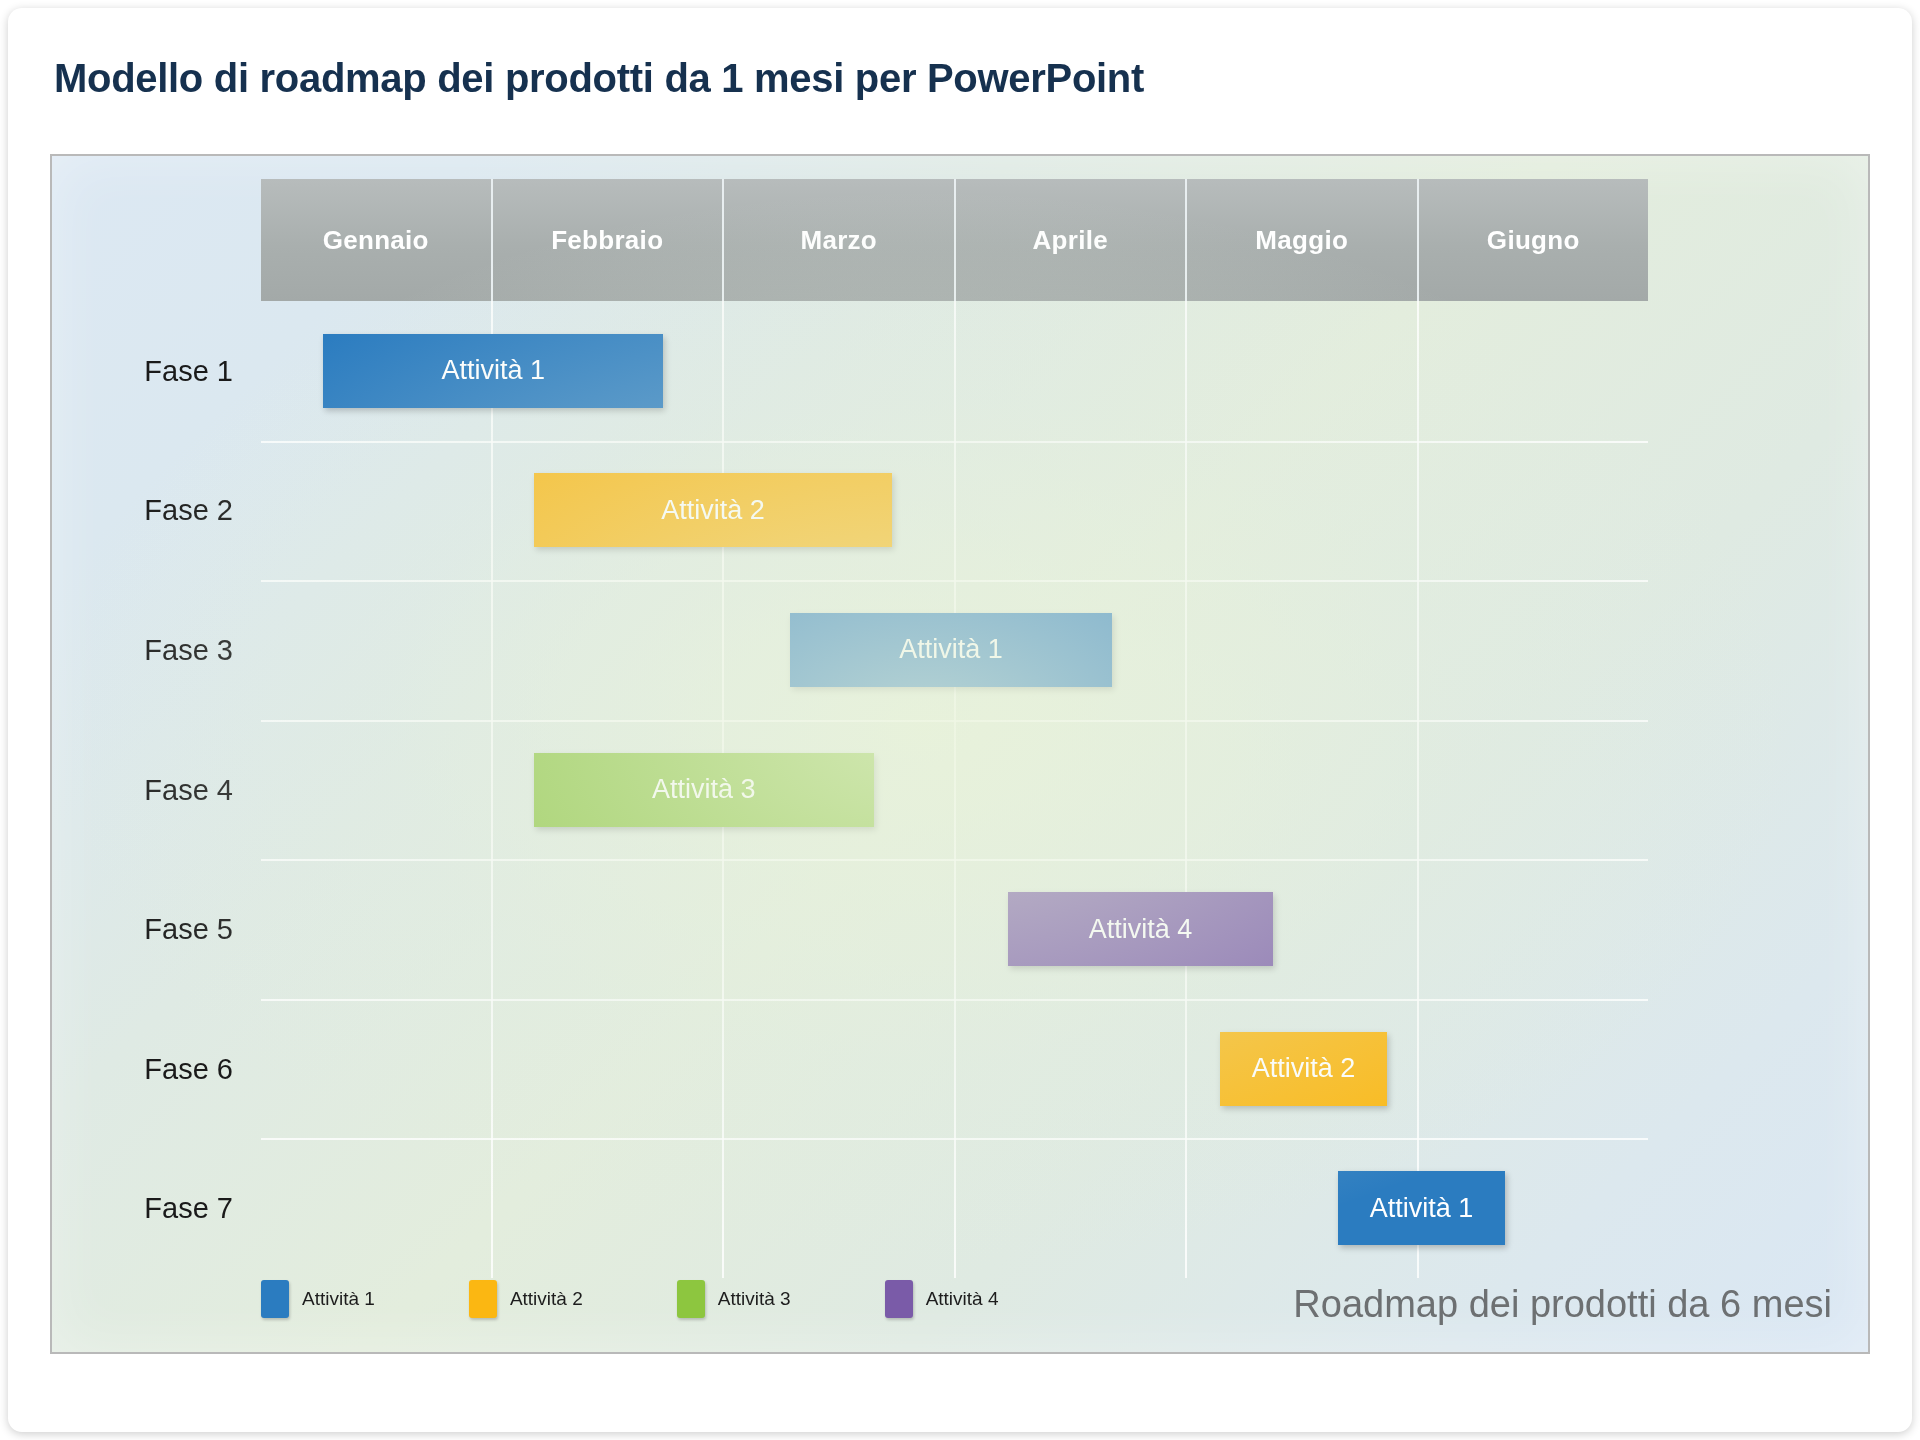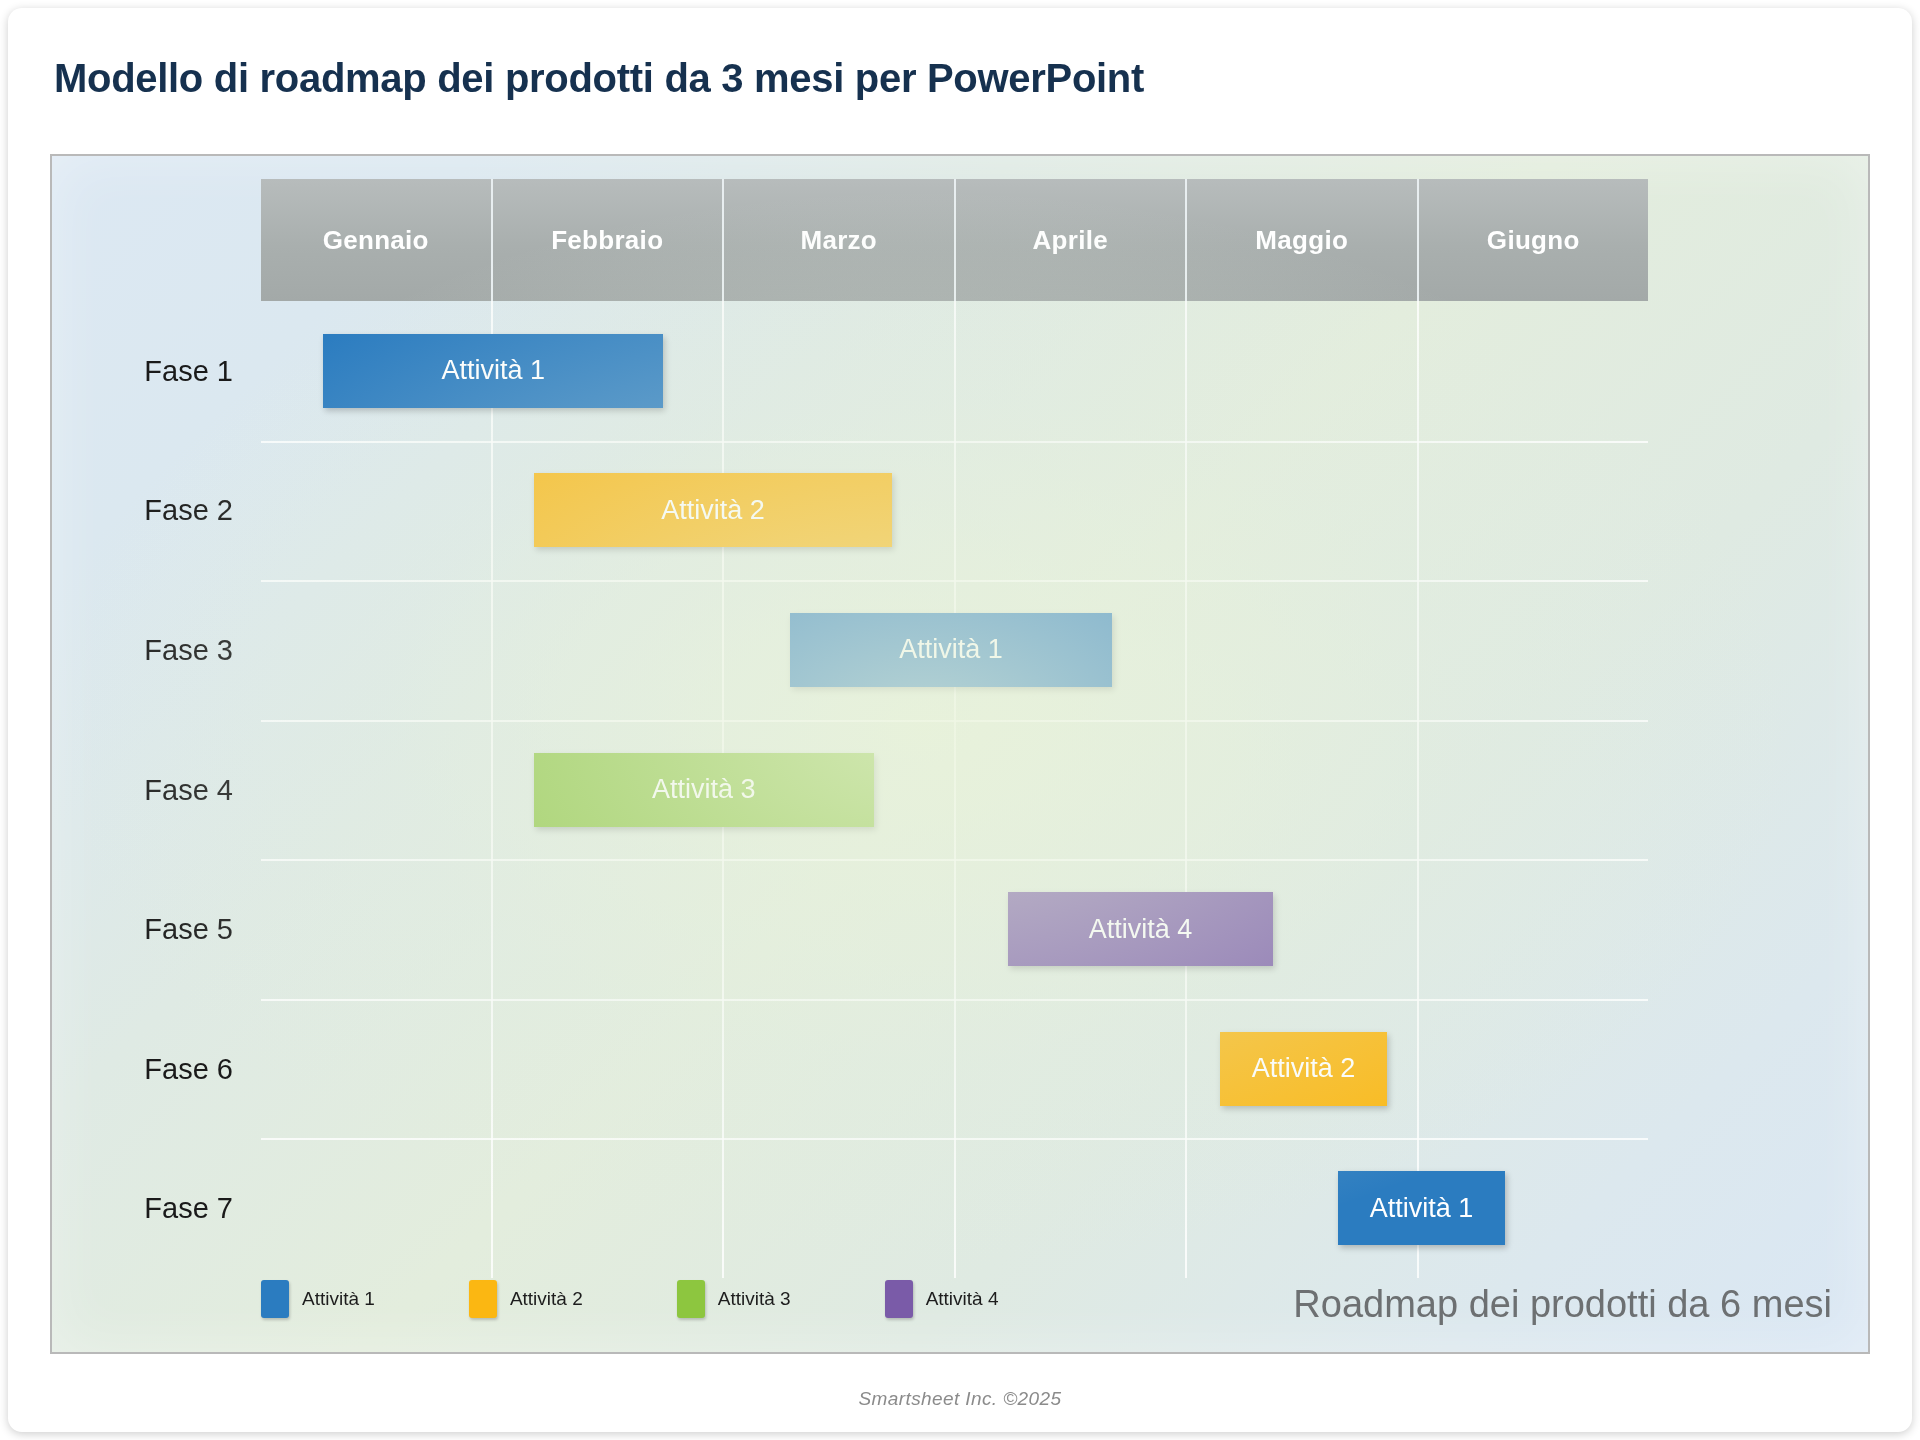--- a/index.html
+++ b/index.html
@@ -187,21 +187,21 @@
     font-style: italic;
     color: #8b8b8b;
     letter-spacing: 0.4px;
   }
 </style>
 </head>
 <body>
 
 <div class="slide">
 
-  <div class="title">Modello di roadmap dei prodotti da 3 mesi per PowerPoint</div>
+  <div class="title">Modello di roadmap dei prodotti da 1 mesi per PowerPoint</div>
 
   <div class="panel">
 
     <div class="grid-area">
       <div class="months" id="months">
           <div class="month-cell">Gennaio</div>
           <div class="month-cell">Febbraio</div>
           <div class="month-cell">Marzo</div>
           <div class="month-cell">Aprile</div>
           <div class="month-cell">Maggio</div>
@@ -262,14 +262,13 @@
         </div>
         <div class="legend-item">
           <div class="legend-swatch" style="background: rgb(122, 91, 168);"></div>
           <div class="legend-text">Attività 4</div>
         </div>
       </div>
 
     <div class="caption">Roadmap dei prodotti da 6 mesi</div>
   </div>
 
-  <div class="footer">Smartsheet Inc. ©2025</div>
 </div>
 
 </body></html>

